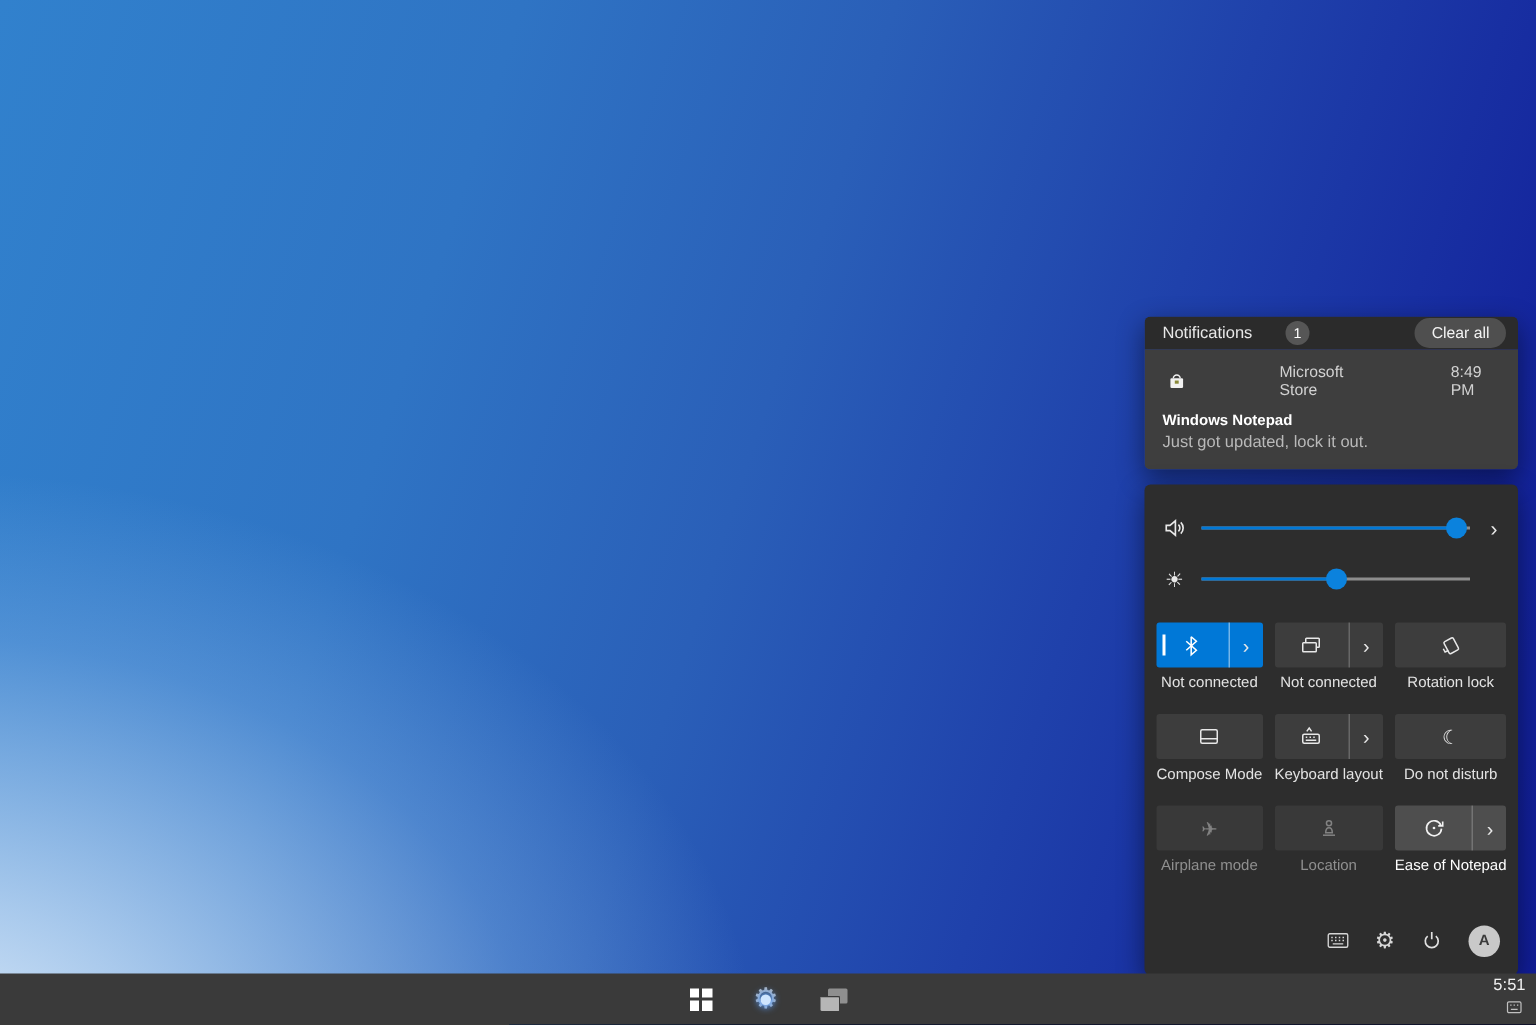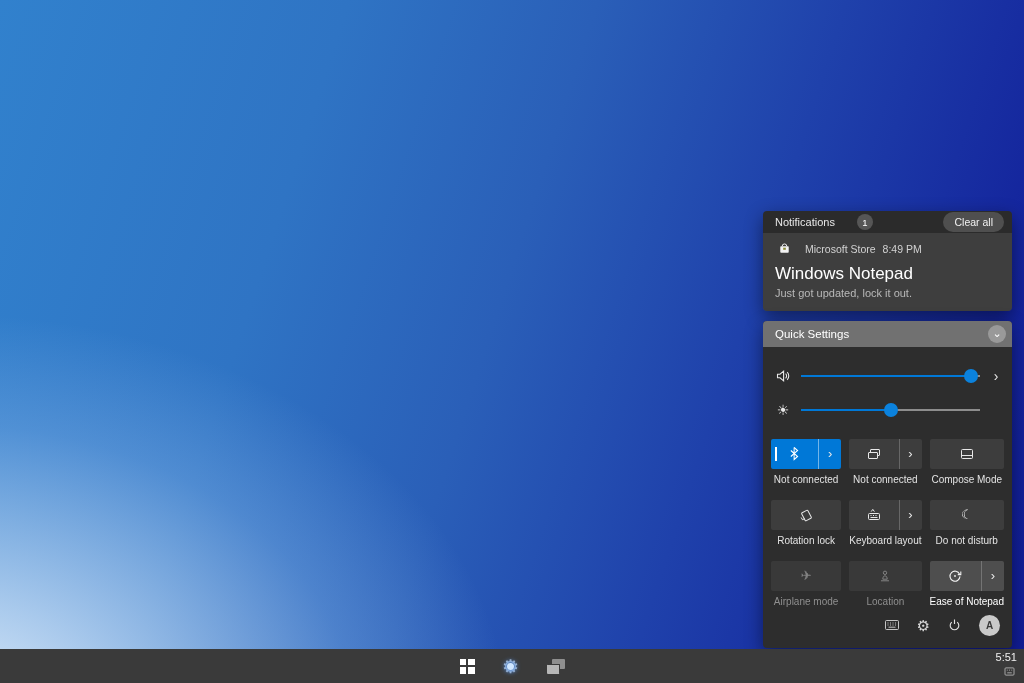--- a/index.html
+++ b/index.html
@@ -18,25 +18,25 @@
   .flyout { position:absolute; left:763px; top:211px; width:249px; }
 
   .notif-card { border-radius:4px; overflow:hidden; box-shadow:0 6px 18px rgba(0,0,0,0.45); }
   .notif-header { height:22px; background:#2b2b2b; display:flex; align-items:center; padding:0 8px 0 12px; }
   .notif-title { font-size:11px; color:#e8e8e8; }
   .notif-badge { margin-left:22px; width:16px; height:16px; border-radius:50%; background:#565656; color:#fff;
     font-size:9.5px; display:flex; align-items:center; justify-content:center; }
   .clear-all { margin-left:auto; background:#4f4f4f; border:none; color:#f2f2f2; font-size:10.5px;
     padding:4px 11px; border-radius:11px; font-family:inherit; cursor:pointer;text-align:center; }
   .notif-body { background:#3e3e3e; padding:9px 12px 12px 12px; }
-  .notif-meta { display:flex; align-items:center; }
+  .notif-meta { display:flex; align-items:center;gap:48px; }
   .store-icon { width:13px; height:13px; margin:0 14px 0 3px; flex:0 0 auto; }
   .notif-app { font-size:10.5px; color:#d2d2d2; }
   .notif-time { font-size:10.5px; color:#d2d2d2; margin-left:7px; }
-  .notif-item-title { margin-top:9px; font-size:17px; font-weight:normal; color:#ffffff; }
+  .notif-item-title { margin-top:9px; font-size:10px; font-weight:bold; color:#ffffff; }
   .notif-item-body { margin-top:3px; font-size:11px; color:#b9b9b9; }
 
   
   .qs { margin-top:10px; height:327px; background:#2d2d2d; border-radius:4px; overflow:hidden;
     display:flex; flex-direction:column; box-shadow:0 6px 18px rgba(0,0,0,0.45); }
   .qs-header { height:26px; background:#717171; display:flex; align-items:center; padding:0 6px 0 12px; cursor:pointer; }
   .qs-title { font-size:11.5px; color:#ffffff; }
   .qs-collapse { margin-left:auto; width:18px; height:18px; border-radius:50%; background:#999999; color:#fff;
     display:flex; align-items:center; justify-content:center; font-size:11px; line-height:1; cursor:pointer; }
 
@@ -124,26 +124,20 @@
           </svg>
           <span class="notif-app">Microsoft Store</span>
           <span class="notif-time">8:49 PM</span>
         </div>
         <div class="notif-item-title">Windows Notepad</div>
         <div class="notif-item-body">Just got updated, lock it out.</div>
       </div>
     </section>
 
     <section class="qs">
-      <div class="qs-header">
-        <span class="qs-title">Quick Settings</span>
-        <span class="qs-collapse">
-          <span>⌄</span>
-        </span>
-      </div>
 
       <div class="sliders">
         <div class="slider-row">
           <span class="slider-icon">
             <svg width="16" height="16" viewBox="0 0 16 16" fill="none" stroke="#e8e8e8" stroke-width="1.1">
               <path d="M2.5 6.2v3.6h2.5l3.6 3V3.2l-3.6 3z"></path>
               <path d="M10.6 5.7a3.2 3.2 0 0 1 0 4.6"></path>
               <path d="M12.2 4.2a5.4 5.4 0 0 1 0 7.6"></path>
             </svg>
           </span>
@@ -200,40 +194,40 @@
               <span>›</span>
             </span>
           </button>
           <div class="tile-label">Not connected</div>
         </div>
 
         <div class="cell">
           <button class="tile no-split">
             <span class="tile-main">
               <svg width="16" height="16" viewBox="0 0 16 16" fill="none" stroke="#e8e8e8" stroke-width="1">
+                <rect x="5" y="4" width="7" height="9" rx="1" transform="rotate(-28 8.5 8.5)"></rect>
+                <path d="M3.2 10.5l1.2 2.2 2.2-1"></path>
+              </svg>
+            </span>
+
+          </button>
+          <div class="tile-label">Rotation lock</div>
+        </div>
+
+        <div class="cell">
+          <button class="tile no-split">
+            <span class="tile-main">
+              <svg width="16" height="16" viewBox="0 0 16 16" fill="none" stroke="#e8e8e8" stroke-width="1">
                 <rect x="2.5" y="3.5" width="11" height="9" rx="1"></rect>
                 <line x1="2.5" y1="9.5" x2="13.5" y2="9.5"></line>
               </svg>
             </span>
 
           </button>
           <div class="tile-label">Compose Mode</div>
-        </div>
-
-        <div class="cell">
-          <button class="tile no-split">
-            <span class="tile-main">
-              <svg width="16" height="16" viewBox="0 0 16 16" fill="none" stroke="#e8e8e8" stroke-width="1">
-                <rect x="5" y="4" width="7" height="9" rx="1" transform="rotate(-28 8.5 8.5)"></rect>
-                <path d="M3.2 10.5l1.2 2.2 2.2-1"></path>
-              </svg>
-            </span>
-
-          </button>
-          <div class="tile-label">Rotation lock</div>
         </div>
 
         <div class="cell">
           <button class="tile">
             <span class="tile-main">
               <svg width="16" height="16" viewBox="0 0 16 16" fill="none" stroke="#e8e8e8" stroke-width="1">
                 <path d="M5.2 4.6l1.6-2.2 1.6 2.2"></path>
                 <rect x="2.5" y="6.5" width="11" height="6" rx="1"></rect>
                 <path d="M4.5 8.5h1M7 8.5h1M9.5 8.5h1M4.5 10.5h7"></path>
               </svg>

